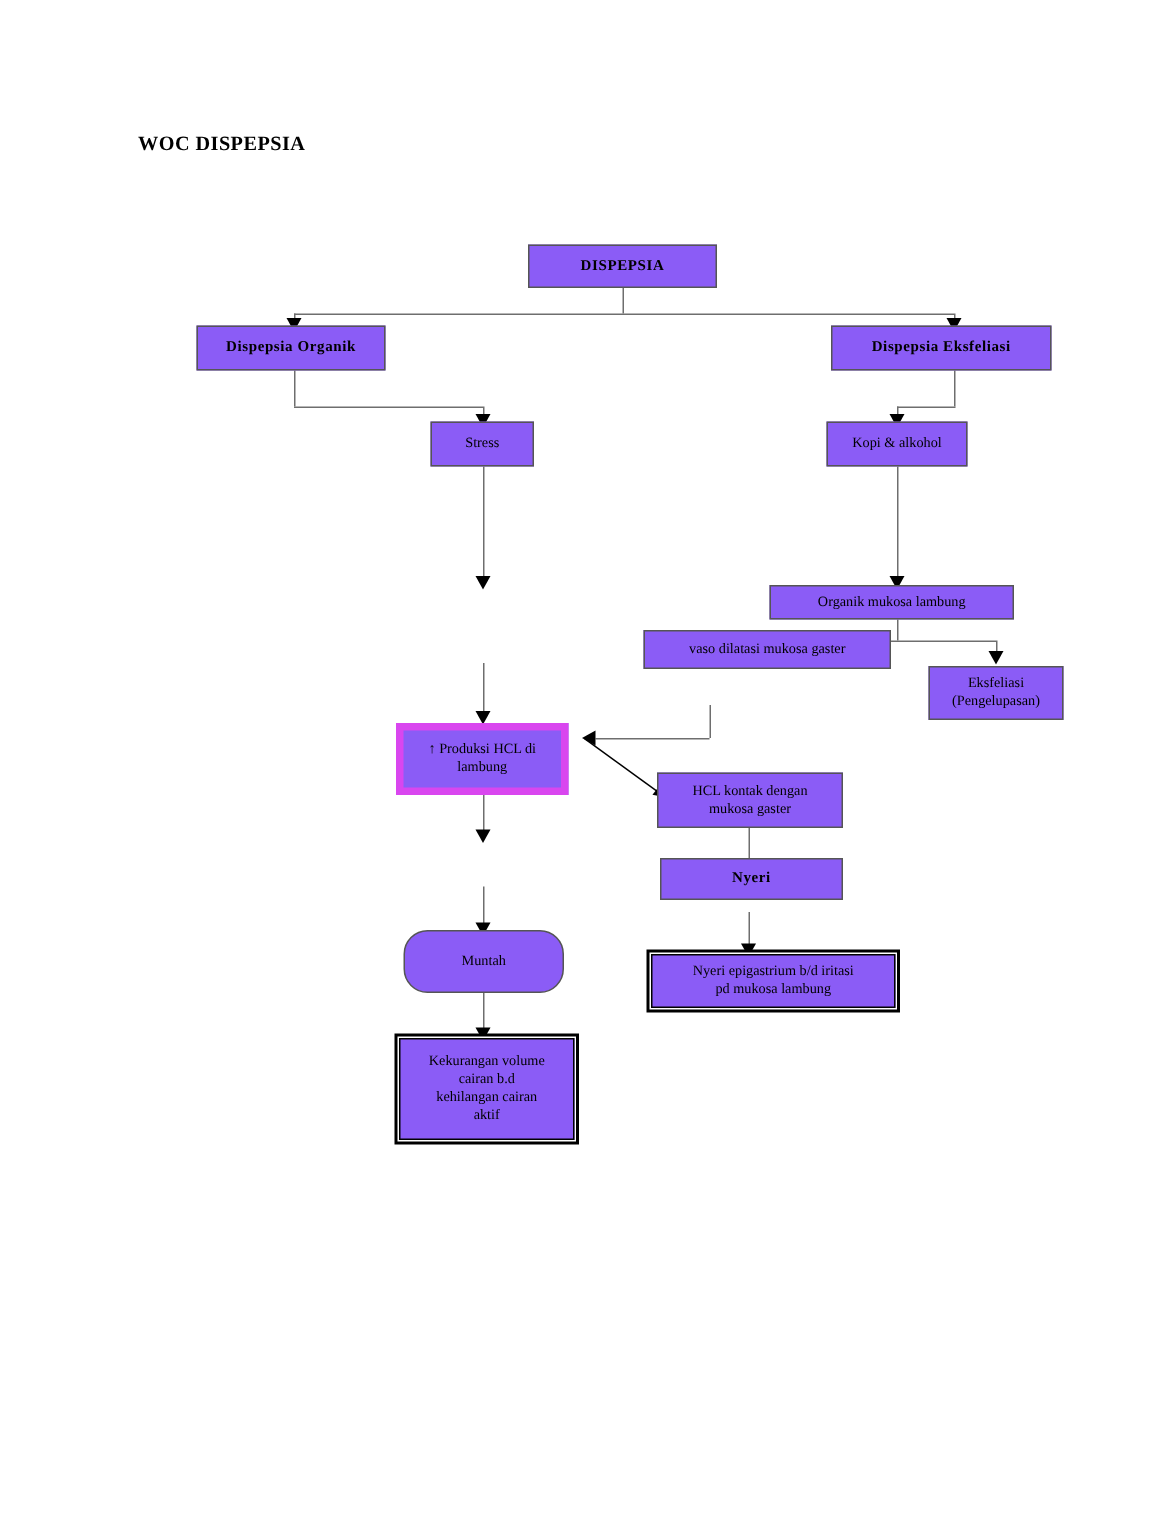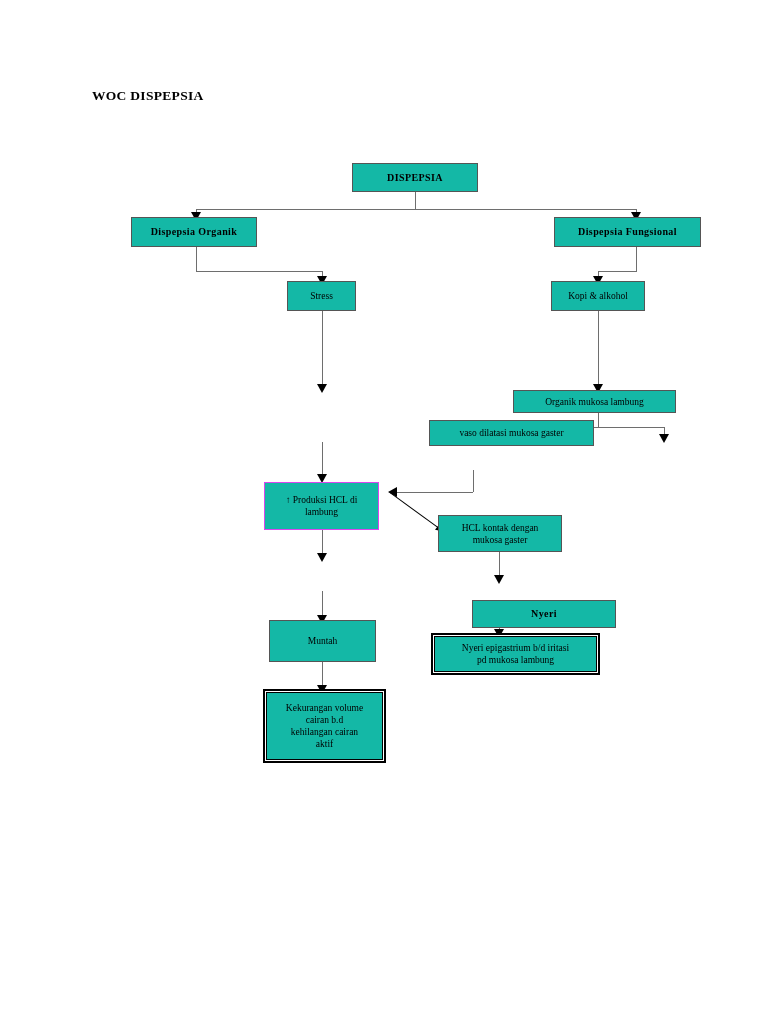--- a/index.html
+++ b/index.html
@@ -26,21 +26,21 @@
     top: 88px;
     font-size: 13.5px;
     font-weight: bold;
     letter-spacing: 0.3px;
     white-space: nowrap;
   }
   .node {
     position: absolute;
     box-sizing: border-box;
     border: 1px solid #555555;
-    background: #14b8a6;
+    background: #8b5cf6;
     display: flex;
     align-items: center;
     justify-content: center;
     text-align: center;
     font-size: 9.5px;
     line-height: 12px;
     padding: 2px 3px;
   }
   .node .txt {
     display: block;
@@ -50,21 +50,21 @@
   .node.bold {
     font-weight: bold;
     font-size: 10px;
     letter-spacing: 0.4px;
   }
   .node.dbl {
     border: 1px solid #000000;
     box-shadow: 0 0 0 1px #ffffff, 0 0 0 3px #000000;
   }
   .node.heavy {
-    border: 1px solid #d946ef;
+    border: 5px solid #d946ef;
   }
   
   .vline {
     position: absolute;
     width: 1px;
     background: #6e6e6e;
   }
   .hline {
     position: absolute;
     height: 1px;
@@ -165,57 +165,61 @@
 
   <div class="node bold" style="left:352px; top:163px; width:126px; height:29px;">
     <span class="txt">DISPEPSIA</span>
   </div>
 
   <div class="node bold" style="left:131px; top:217px; width:126px; height:30px;">
     <span class="txt">Dispepsia Organik</span>
   </div>
 
   <div class="node bold" style="left:554px; top:217px; width:147px; height:30px;">
-    <span class="txt">Dispepsia Fungsional</span>
+    <span class="txt">Dispepsia Eksfeliasi</span>
   </div>
 
   <div class="node" style="left:287px; top:281px; width:69px; height:30px;">
     <span class="txt">Stress</span>
   </div>
 
   <div class="node" style="left:551px; top:281px; width:94px; height:30px;">
     <span class="txt">Kopi &amp; alkohol</span>
   </div>
 
 
   <div class="node" style="left:513px; top:390px; width:163px; height:23px;">
     <span class="txt">Organik mukosa lambung</span>
   </div>
 
   <div class="node" style="left:429px; top:420px; width:165px; height:26px;">
     <span class="txt">vaso dilatasi mukosa gaster</span>
   </div>
 
+  <div class="node" style="left:619px; top:444px; width:90px; height:36px;">
+    <span class="txt">Eksfeliasi
+(Pengelupasan)</span>
+  </div>
 
   <div class="node heavy" style="left:264px; top:482px; width:115px; height:48px;">
     <span class="txt">↑ Produksi HCL di
 lambung</span>
   </div>
 
   <div class="node" style="left:438px; top:515px; width:124px; height:37px;">
     <span class="txt">HCL kontak dengan
 mukosa gaster</span>
   </div>
 
 
-  <div class="node bold" style="left:440px; top:600px; width:144px; height:28px;margin-left:32px;">
+  <div class="node bold" style="left:440px; top:572px; width:122px; height:28px;">
     <span class="txt">Nyeri</span>
   </div>
 
-  <div class="node" style="left:269px; top:620px; width:107px; height:42px;">
+  <div class="node" style="left:269px; top:620px; width:107px; height:42px;border-radius:16px;">
     <span class="txt">Muntah</span>
   </div>
 
   <div class="node dbl" style="left:434px; top:636px; width:163px; height:36px;align-items:center;">
     <span class="txt">Nyeri epigastrium b/d iritasi
 pd mukosa lambung</span>
   </div>
 
   <div class="node dbl" style="left:266px; top:692px; width:117px; height:68px;">
     <span class="txt">Kekurangan volume

